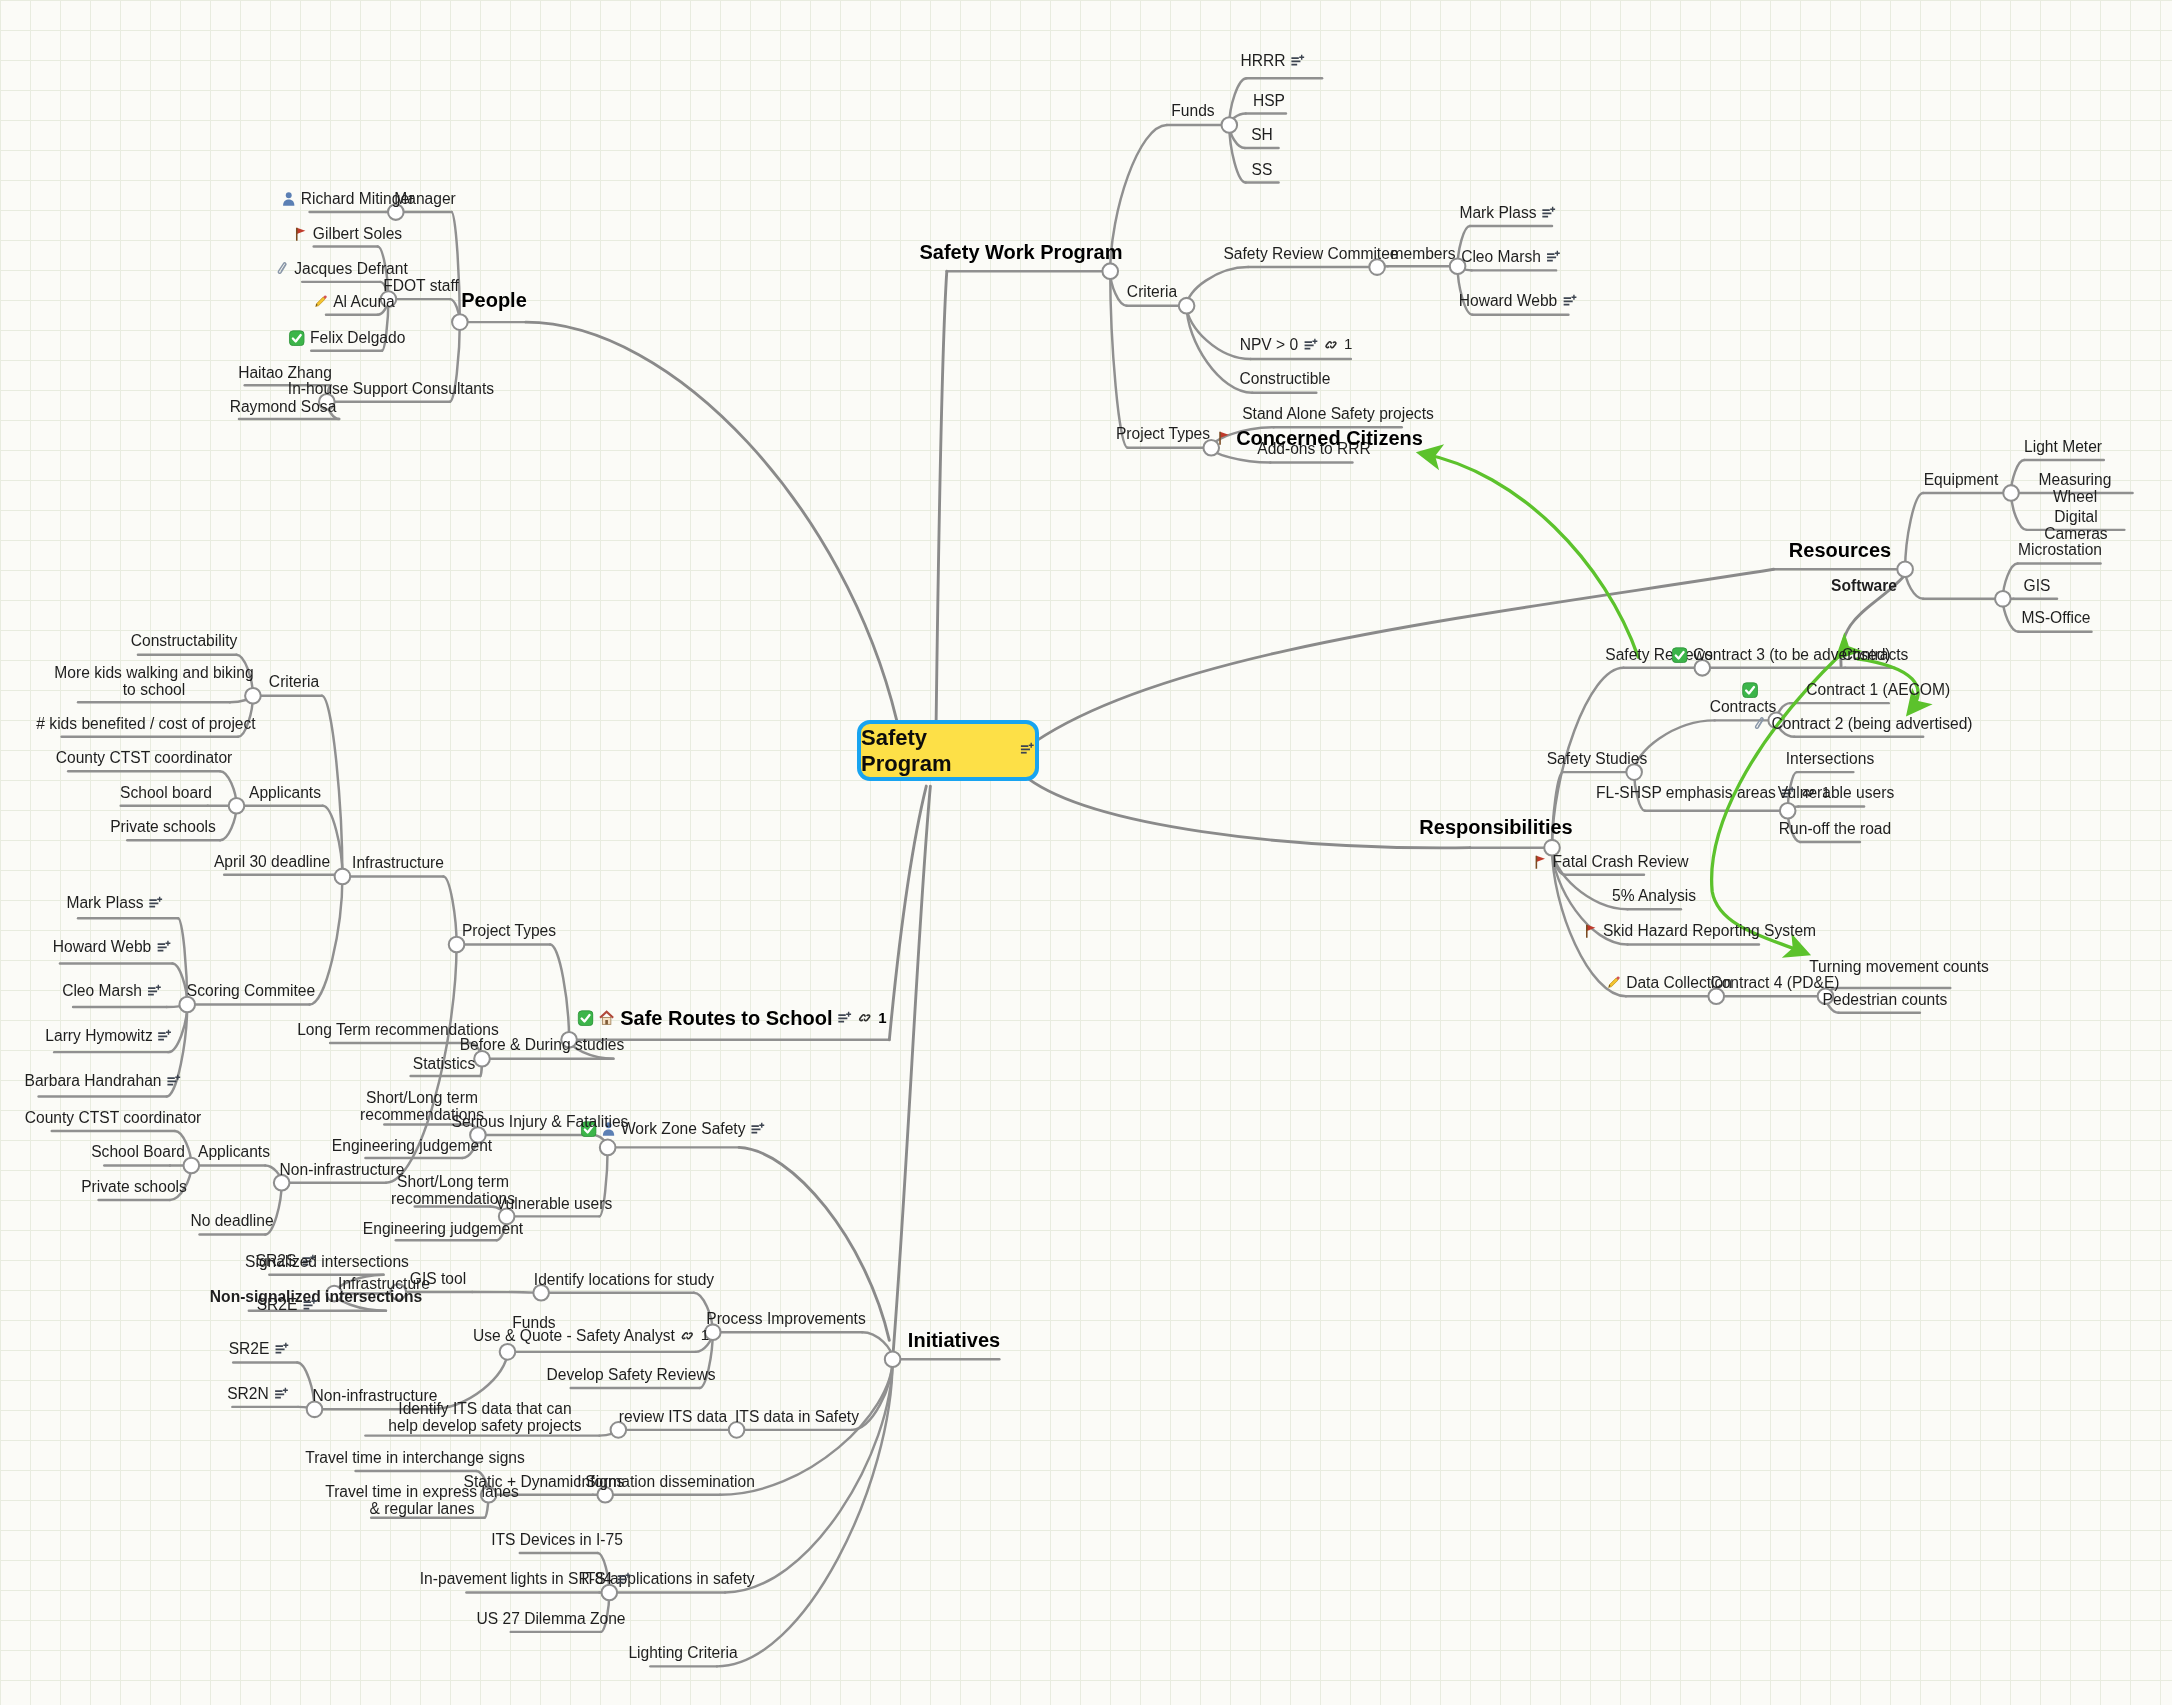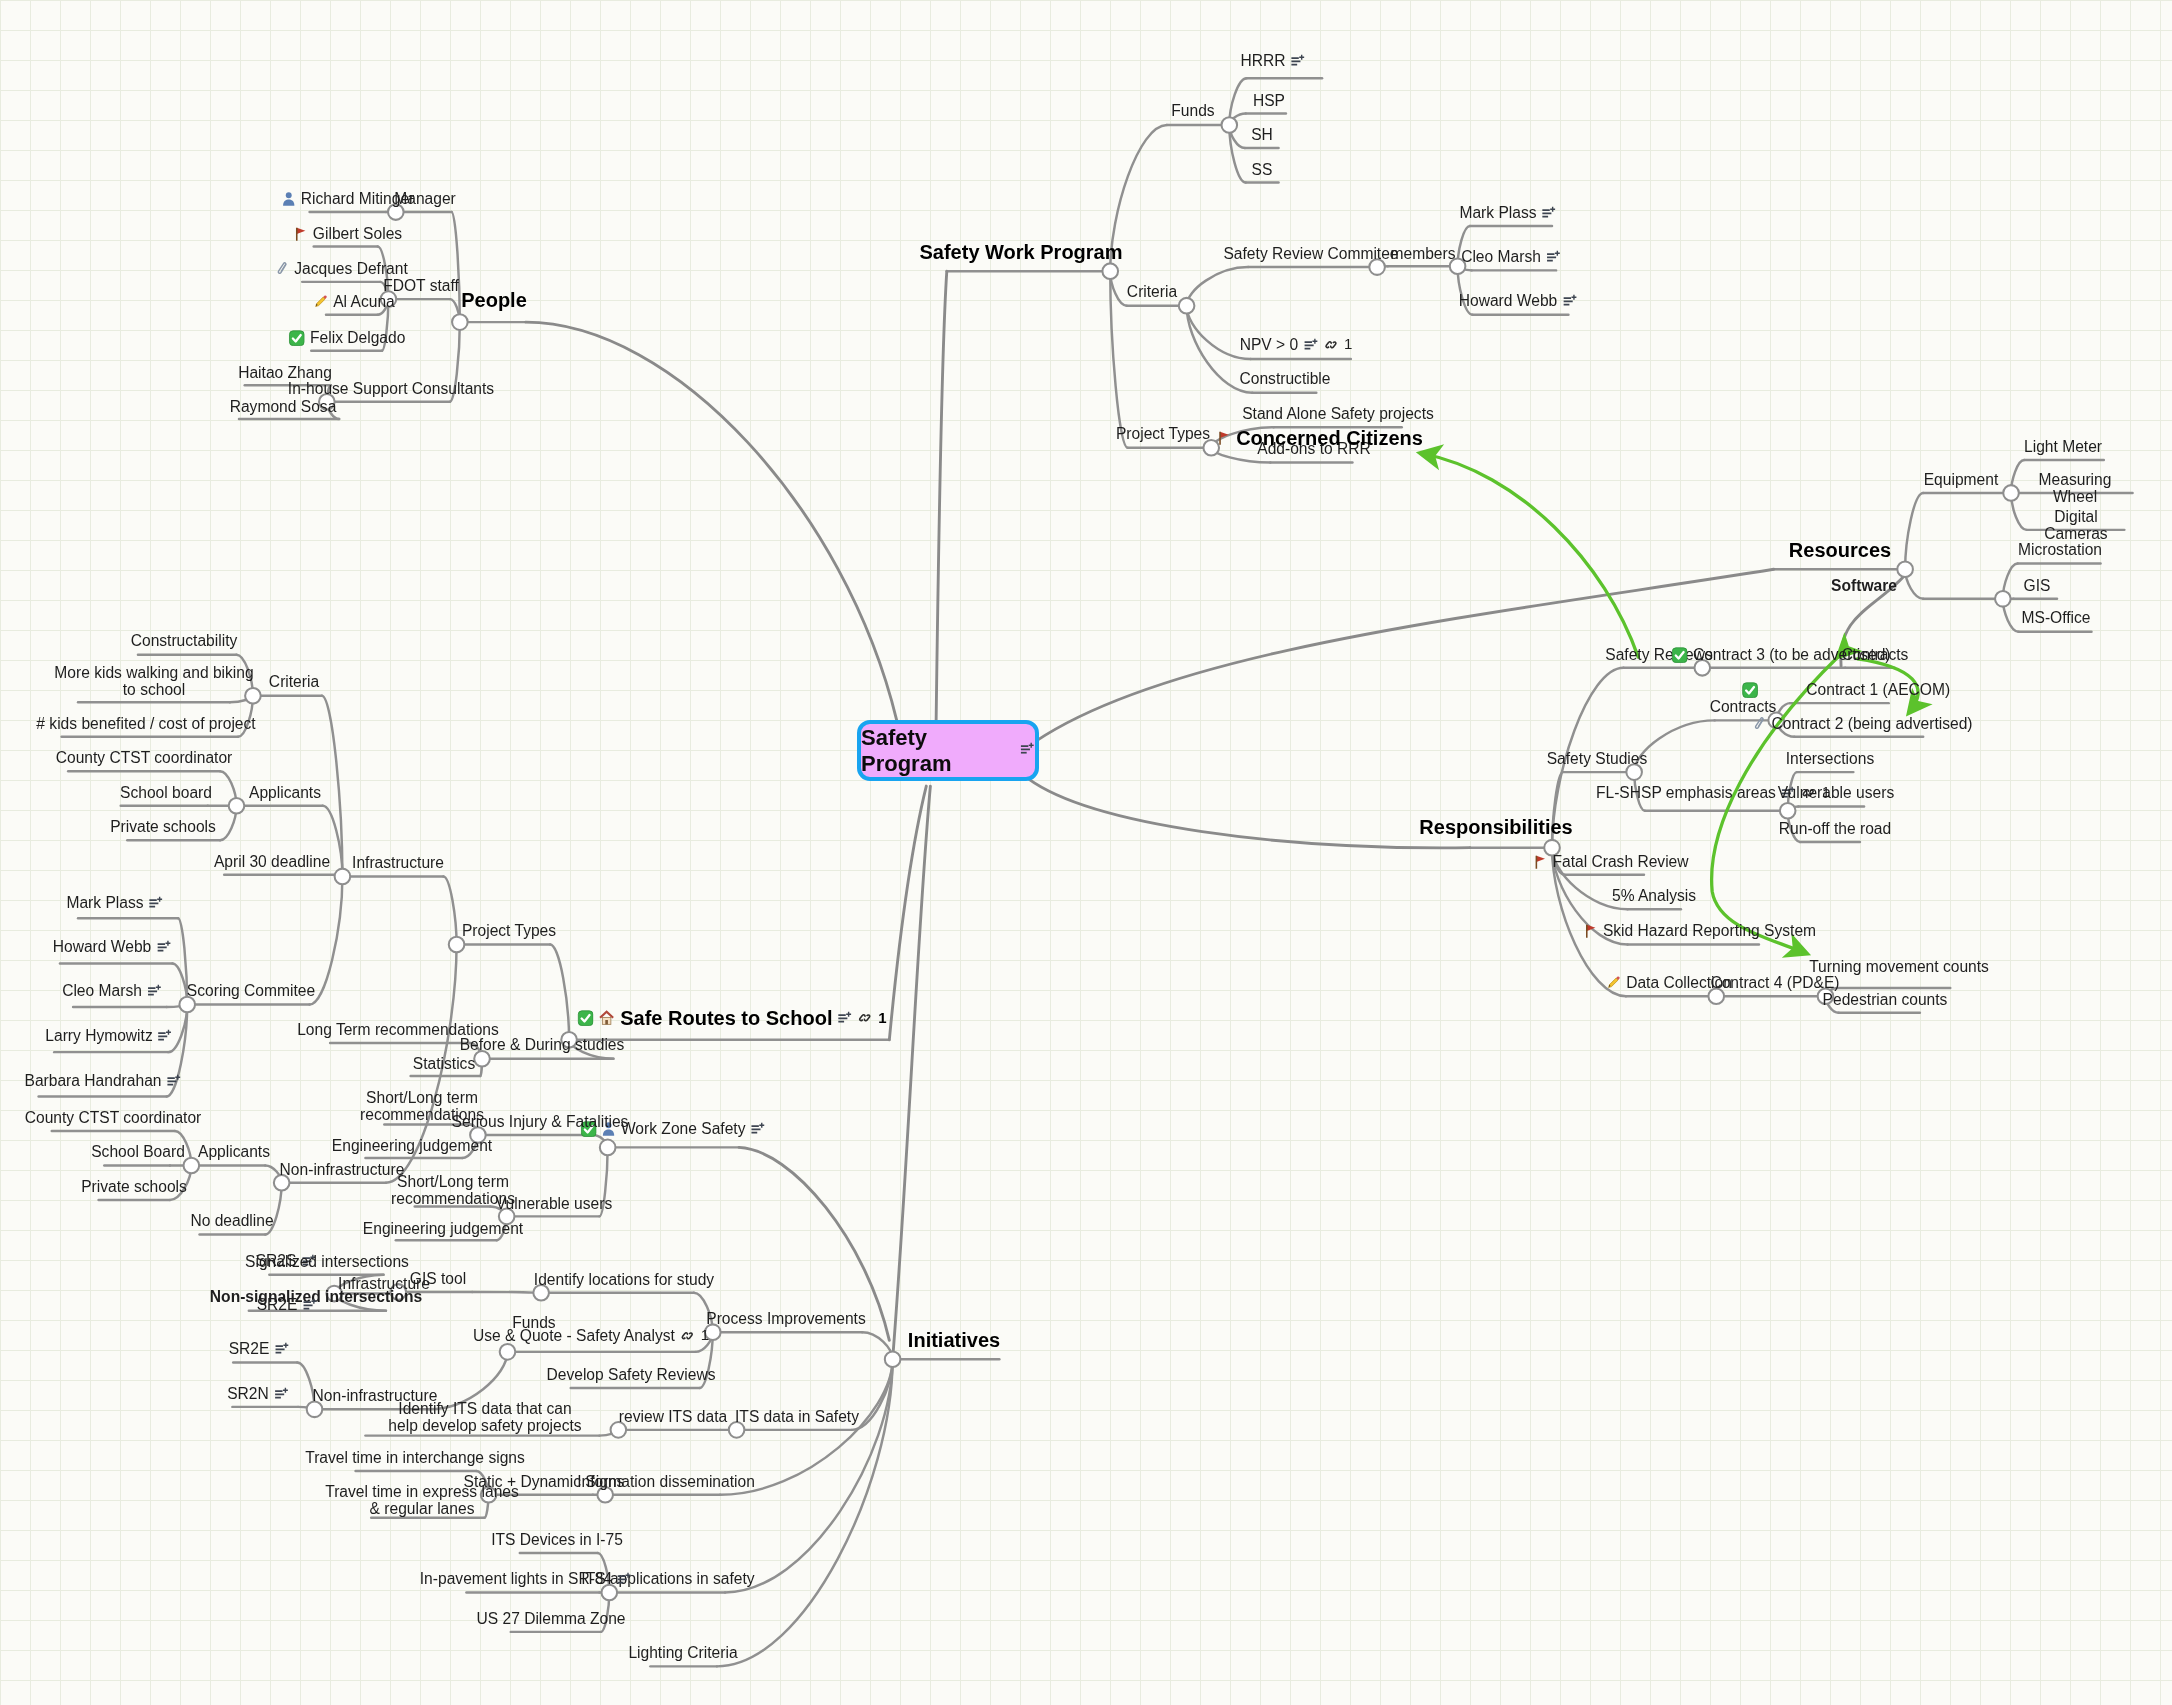--- a/index.html
+++ b/index.html
@@ -312,21 +312,21 @@
       <circle cx="595" cy="1820" r="9.5" fill="#ffffff" stroke="#8e8e8e" stroke-width="2.5"></circle>
       <circle cx="742" cy="1939" r="9.5" fill="#ffffff" stroke="#8e8e8e" stroke-width="2.5"></circle>
     </g>
   <g id="connector-layer">
       <path d="M 1995 800 C 1955 685, 1850 575, 1732 552," fill="none" stroke="#5cc22c" stroke-width="4" stroke-linecap="round" marker-end="url(#garrow)"></path>
       <path d="M 2240 798 C 2130 905, 2078 1010, 2085 1085 C 2092 1128, 2152 1142, 2198 1160" fill="none" stroke="#5cc22c" stroke-width="4" stroke-linecap="round" marker-end="url(#garrow)" marker-start="url(#garrow)"></path>
       <path d="M 2262 802 C 2330 812, 2350 836, 2326 866" fill="none" stroke="#5cc22c" stroke-width="4" stroke-linecap="round" marker-end="url(#garrow)"></path>
     </g>
 </svg>
 
-<div id="central" style="left: 857px; top: 720px; width: 174px; height: 53px; background: #f0abfc; border: 4.1px solid rgb(24, 164, 240);">
+<div id="central" style="left: 857px; top: 720px; width: 174px; height: 53px; background: #fde047; border: 4.1px solid rgb(24, 164, 240);">
   <span class="lbl">Safety Program</span>
   <span class="ic"><svg width="15" height="14" viewBox="0 0 18 17">
         <g stroke="#3d4450" stroke-width="2.1" fill="none">
           <line x1="1" y1="5" x2="10" y2="5"></line>
           <line x1="1" y1="9" x2="12" y2="9"></line>
           <line x1="1" y1="13" x2="8" y2="13"></line>
         </g>
         <g stroke="#3d4450" stroke-width="1.7" fill="none">
           <line x1="13.5" y1="1" x2="13.5" y2="7"></line>
           <line x1="10.5" y1="4" x2="16.5" y2="4"></line>

